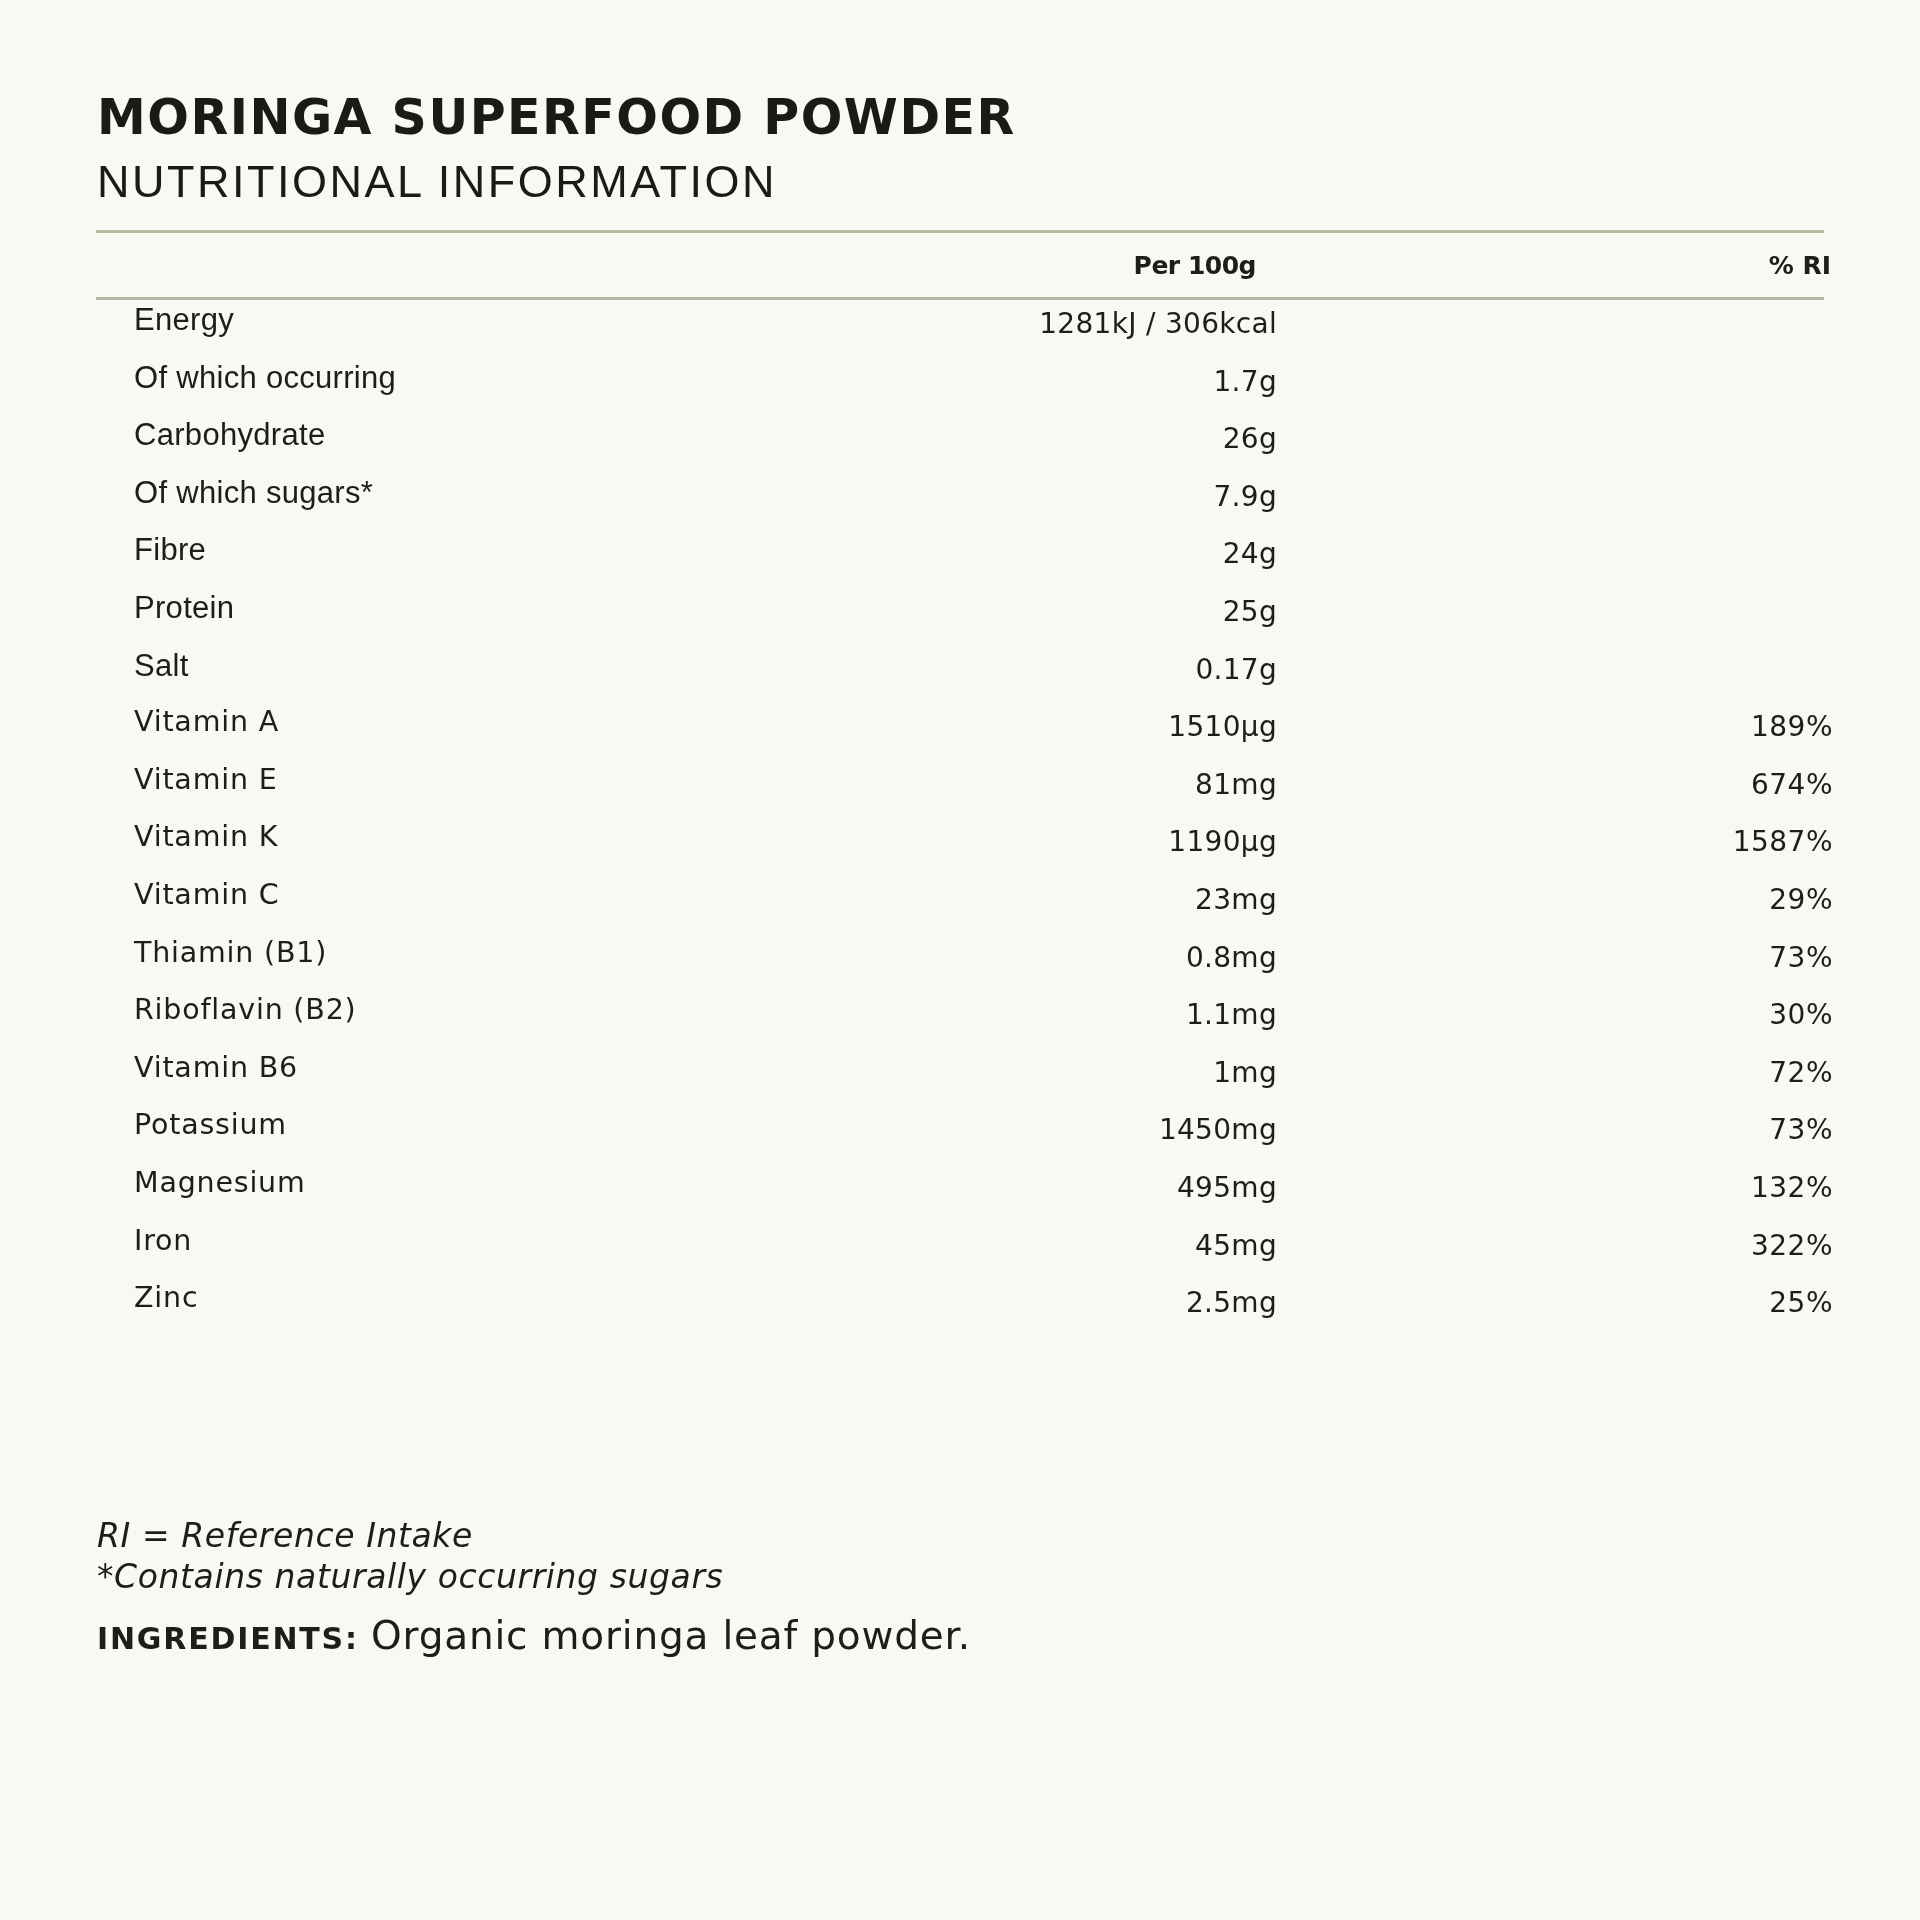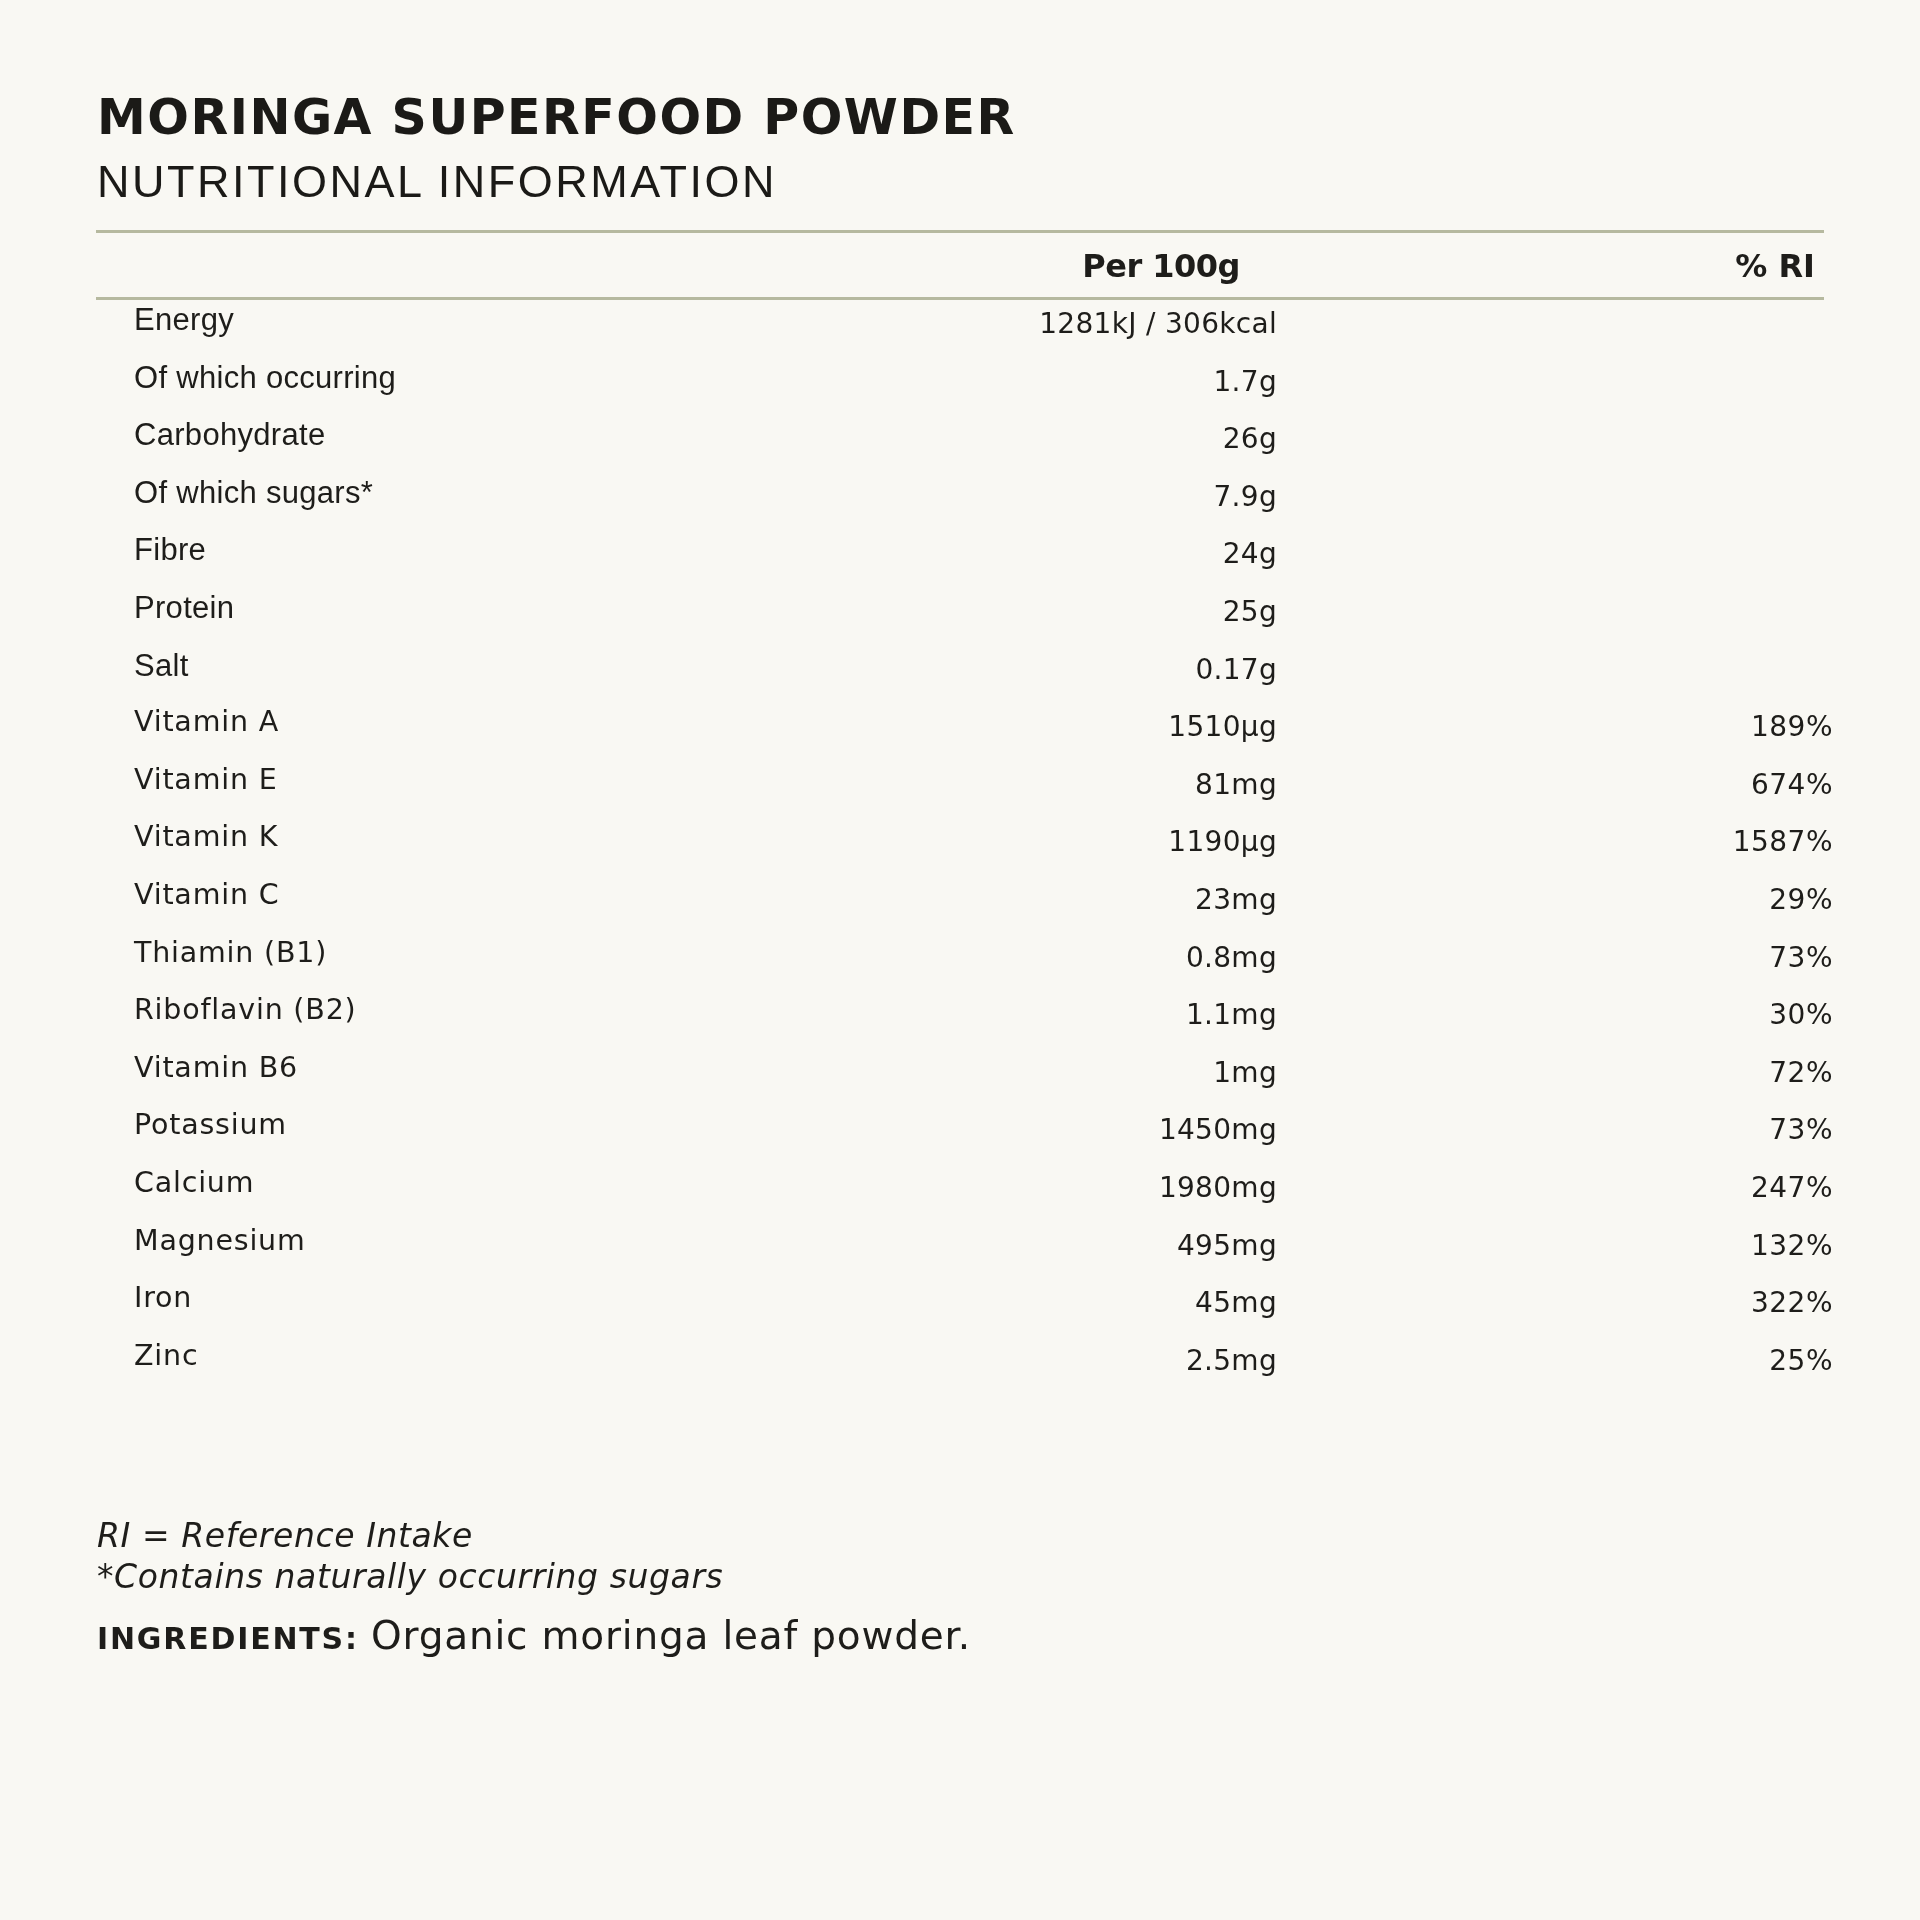--- a/index.html
+++ b/index.html
@@ -44,27 +44,27 @@
       left: 96px;
       width: 1728px;
       height: 3px;
       background: #b6b99f;
     }
     .rule.top { top: 230px; }
     .rule.mid { top: 297px; }
 
     .header-row {
       position: absolute;
-      left: 96px;
+      left: 112px;
       width: 1728px;
       top: 246px;
       height: 40px;
       font-family: "DejaVu Sans", sans-serif;
       font-weight: bold;
-      font-size: 32px;
+      font-size: 25px;
       line-height: 40px;
     }
     .header-per {
       position: absolute;
       right: 584px; 
       top: 0;
       letter-spacing: -0.5px;
     }
     .header-ri {
       position: absolute;
@@ -238,25 +238,20 @@
     <span class="cell-name">Vitamin B6</span>
     <span class="cell-value">1mg</span>
     <span class="cell-ri">72%</span>
   </div>
   <div class="row wide">
     <span class="cell-name">Potassium</span>
     <span class="cell-value">1450mg</span>
     <span class="cell-ri">73%</span>
   </div>
   <div class="row wide">
-    <span class="cell-name">Calcium</span>
-    <span class="cell-value">1980mg</span>
-    <span class="cell-ri">247%</span>
-  </div>
-  <div class="row wide">
     <span class="cell-name">Magnesium</span>
     <span class="cell-value">495mg</span>
     <span class="cell-ri">132%</span>
   </div>
   <div class="row wide">
     <span class="cell-name">Iron</span>
     <span class="cell-value">45mg</span>
     <span class="cell-ri">322%</span>
   </div>
   <div class="row wide">

